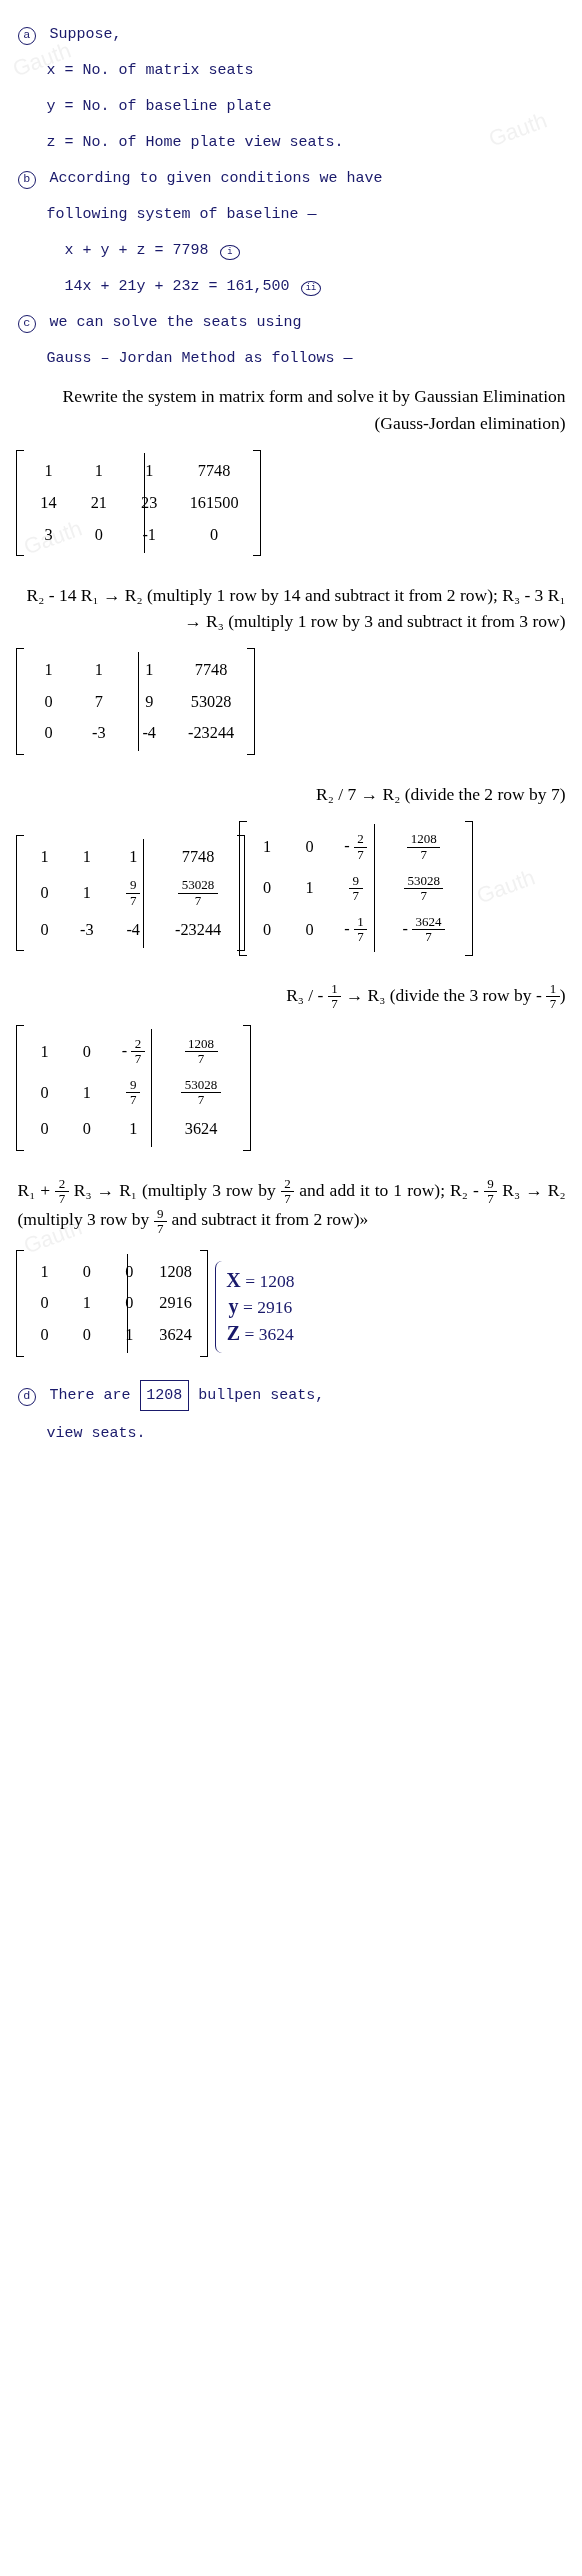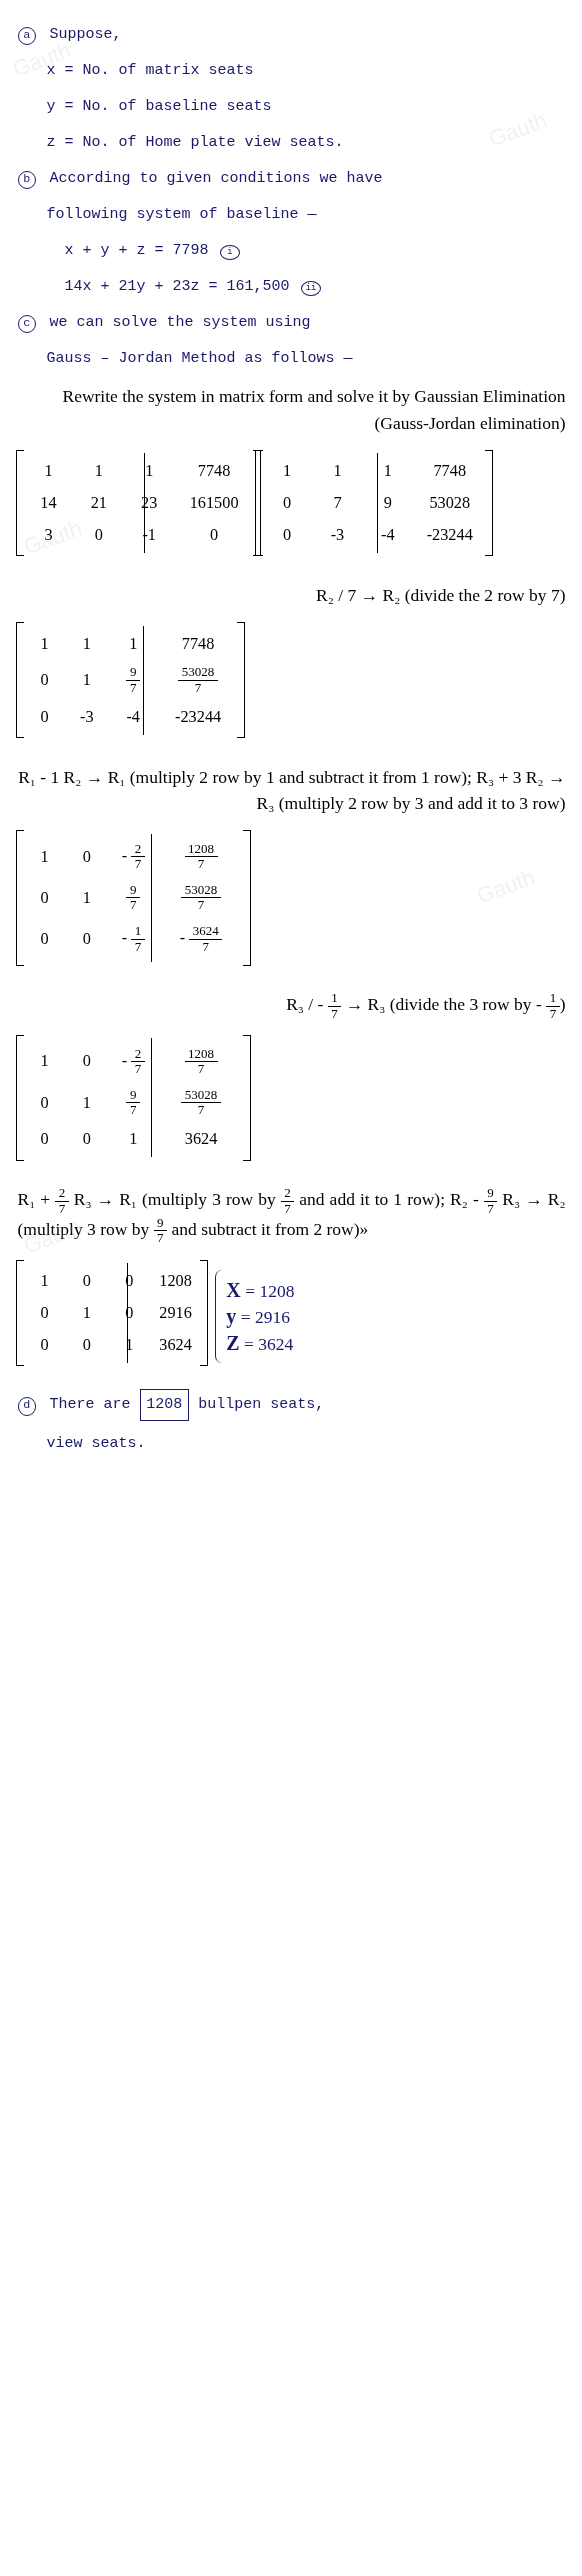--- a/index.html
+++ b/index.html
@@ -85,20 +85,21 @@
     line-height: 1.1;
   }
   .frac .num { border-bottom: 0.9px solid #000; padding: 0 3.5px; }
   .frac .den { padding: 0 3.5px; }
   .curly {
     border-left: 1.7px solid #1a1a6b;
     border-radius: 7px 0 0 7px;
     padding: 4.7px 0 4.7px 10.5px;
     margin: 11.7px 0 11.7px 11.7px;
     display: inline-block;
+    text-align: center;
   }
   .var-line {
     font-family: 'Comic Sans MS', cursive;
     font-size: 17.5px;
     color: #1a1a6b;
     margin: 3.5px 0;
   }
   .var-line .v { font-weight: bold; font-size: 20px; }
   .boxed {
     border: 1.2px solid #1a1a6b;
@@ -152,40 +153,40 @@
   <div class="wm" style="top:1632px;right:58px">Gauth</div>
   <div class="wm" style="top:1982px;left:35px">Gauth</div>
   <div class="wm" style="top:2332px;right:47px">Gauth</div>
 
   
   <div class="handwritten">
     <span class="circle-label">a</span>
     <span>Suppose,</span>
   </div>
   <div class="handwritten indent">x = No. of matrix seats</div>
-  <div class="handwritten indent">y = No. of baseline seats</div>
+  <div class="handwritten indent">y = No. of baseline plate</div>
   <div class="handwritten indent">z = No. of Home plate view seats.</div>
 
   
   <div class="handwritten">
     <span class="circle-label">b</span>
     <span>According to given conditions we have</span>
   </div>
   <div class="handwritten indent">following system of baseline —</div>
   <div class="handwritten indent2">
     <span>x + y + z = 7798</span><span class="eq-tag">i</span>
   </div>
   <div class="handwritten indent2">
     <span>14x + 21y + 23z = 161,500</span><span class="eq-tag">ii</span>
   </div>
 
   
   <div class="handwritten">
     <span class="circle-label">c</span>
-    <span>we can solve the system using</span>
+    <span>we can solve the seats using</span>
   </div>
   <div class="handwritten indent">Gauss – Jordan Method as follows —</div>
 
   
   <div class="printed">Rewrite the system in matrix form and solve it by Gaussian Elimination (Gauss-Jordan elimination)</div>
 
   
   <div class="matrix">
     <div class="bracket-left"></div><div class="bracket-right"></div>
     <div class="aug-bar" style="left:121px"></div>
@@ -202,20 +203,21 @@
         <span class="matrix-cell" style="min-width:70px">161500</span>
       </div>
     <div class="matrix-row">
         <span class="matrix-cell">3</span>
         <span class="matrix-cell">0</span>
         <span class="matrix-cell">-1</span>
         <span class="matrix-cell" style="min-width:70px">0</span>
       </div>
   </div>
 
+  <div class="printed">R₂ - 14 R₁ → R₂ (multiply 1 row by 14 and subtract it from 2 row); R₃ - 3 R₁ → R₃ (multiply 1 row by 3 and subtract it from 3 row)</div>
 
   
   <div class="matrix">
     <div class="bracket-left"></div><div class="bracket-right"></div>
     <div class="aug-bar" style="left:115px"></div>
     <div class="matrix-row">
         <span class="matrix-cell">1</span>
         <span class="matrix-cell">1</span>
         <span class="matrix-cell">1</span>
         <span class="matrix-cell" style="min-width:64px">7748</span>
@@ -259,21 +261,20 @@
           </span></span>
       </div>
     <div class="matrix-row">
         <span class="matrix-cell narrow">0</span>
         <span class="matrix-cell narrow">-3</span>
         <span class="matrix-cell">-4</span>
         <span class="matrix-cell" style="min-width:70px">-23244</span>
       </div>
   </div>
 
-  <div class="printed">R₁ - 1 R₂ → R₁ (multiply 2 row by 1 and subtract it from 1 row); R₃ + 3 R₂ → R₃ (multiply 2 row by 3 and add it to 3 row)</div>
 
   
   <div class="matrix">
     <div class="bracket-left"></div><div class="bracket-right"></div>
     <div class="aug-bar" style="left:128px"></div>
     <div class="matrix-row">
         <span class="matrix-cell narrow">1</span>
         <span class="matrix-cell narrow">0</span>
         <span class="matrix-cell">- <span class="frac">
             <span class="num">2</span>

